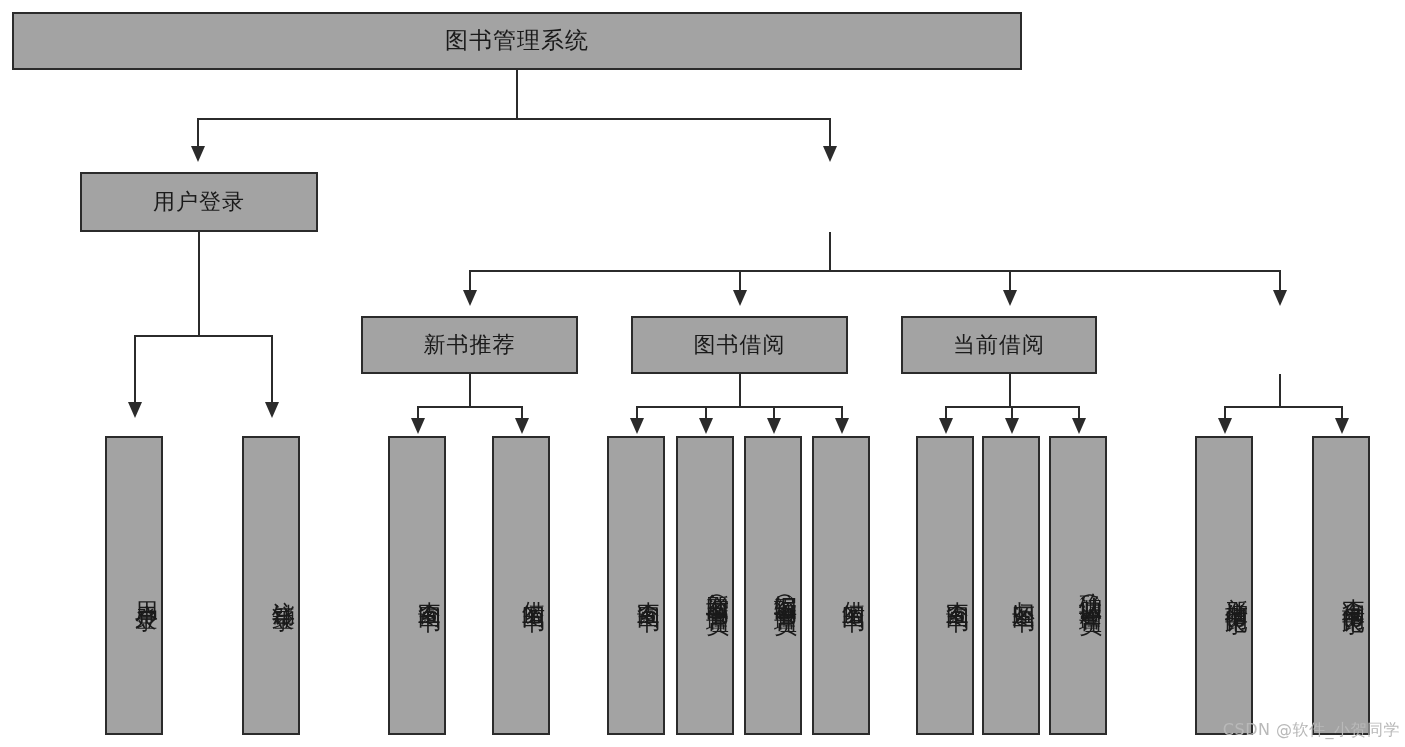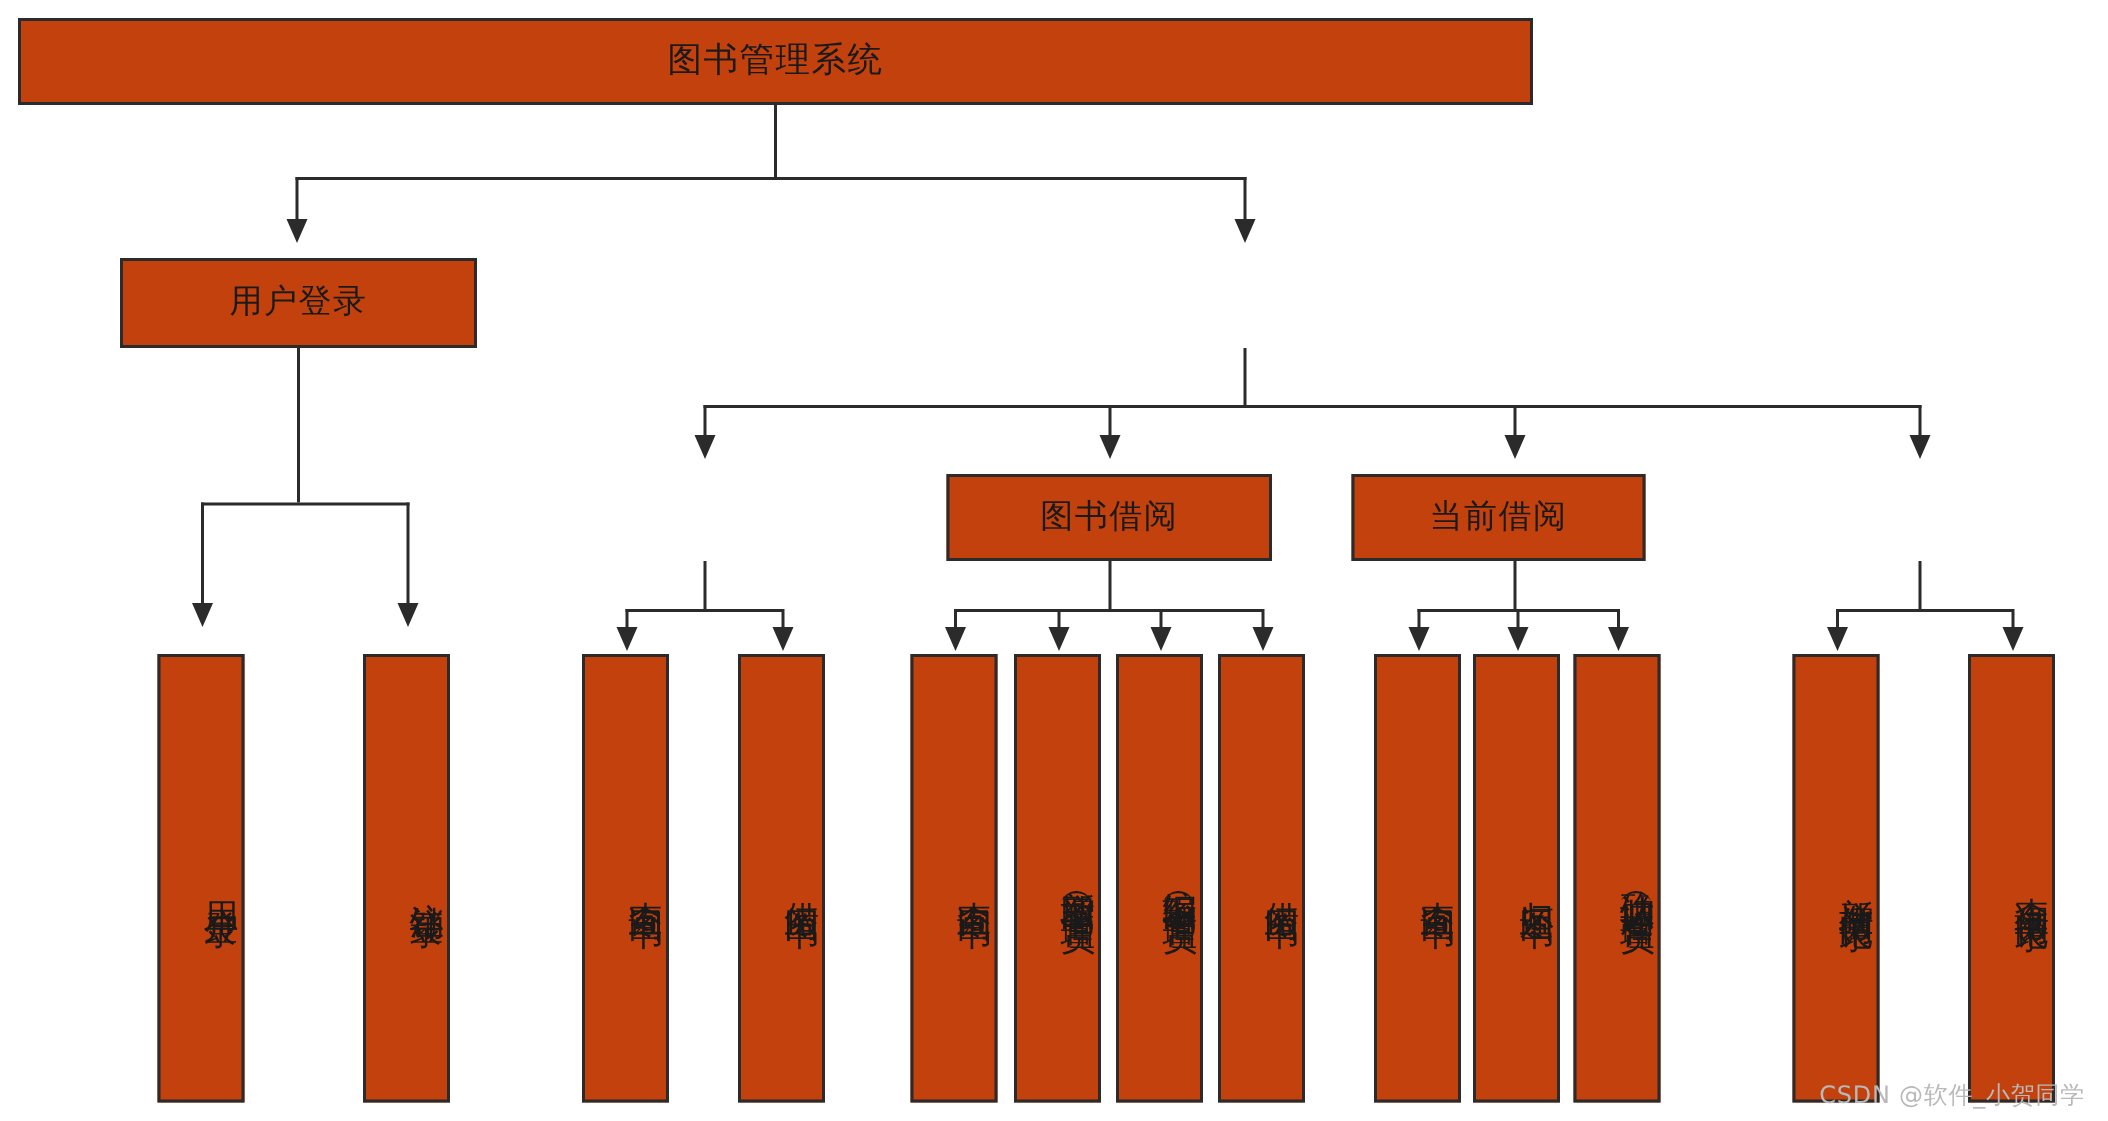--- a/index.html
+++ b/index.html
@@ -14,21 +14,21 @@
     position: relative;
     width: 1405px;
     height: 747px;
     background: #ffffff;
     overflow: hidden;
   }
   .node {
     position: absolute;
     box-sizing: border-box;
     border: 2px solid #2b2b2b;
-    background: #c2410c;
+    background: #a3a3a3;
     display: flex;
     align-items: center;
     justify-content: center;
     color: #1a1a1a;
   }
   .node.horiz {
     font-size: 22px;
     letter-spacing: 1px;
     line-height: 1.2;
   }
@@ -60,21 +60,21 @@
   .arrow {
     position: absolute;
     width: 0;
     height: 0;
     border-left: 7px solid transparent;
     border-right: 7px solid transparent;
     border-top: 16px solid #2b2b2b;
   }
   .watermark {
     position: absolute;
-    right: 15px;
+    right: 5px;
     bottom: 6px;
     font-size: 16px;
     color: #b9b9b9;
     letter-spacing: 0.5px;
     white-space: nowrap;
   }
 </style>
 </head>
 <body>
 
@@ -106,20 +106,23 @@
   <div class="hline" style="left:469px; top:270px; width:812px;"></div>
   <div class="vline" style="left:469px; top:270px; height:22px;"></div>
   <div class="vline" style="left:739px; top:270px; height:22px;"></div>
   <div class="vline" style="left:1009px; top:270px; height:22px;"></div>
   <div class="vline" style="left:1279px; top:270px; height:22px;"></div>
   <div class="arrow" style="left:463px; top:290px;"></div>
   <div class="arrow" style="left:733px; top:290px;"></div>
   <div class="arrow" style="left:1003px; top:290px;"></div>
   <div class="arrow" style="left:1273px; top:290px;"></div>
 
+  <div class="node horiz" style="left:361px; top:316px; width:217px; height:58px;">
+    <span>新书推荐</span>
+  </div>
   <div class="node horiz" style="left:631px; top:316px; width:217px; height:58px;">
     <span>图书借阅</span>
   </div>
   <div class="node horiz" style="left:901px; top:316px; width:196px; height:58px;">
     <span>当前借阅</span>
   </div>
 
   <div class="vline" style="left:469px; top:374px; width:2px; height:34px;"></div>
   <div class="hline" style="left:417px; top:406px; width:105px;"></div>
   <div class="vline" style="left:417px; top:406px; height:14px;"></div>

